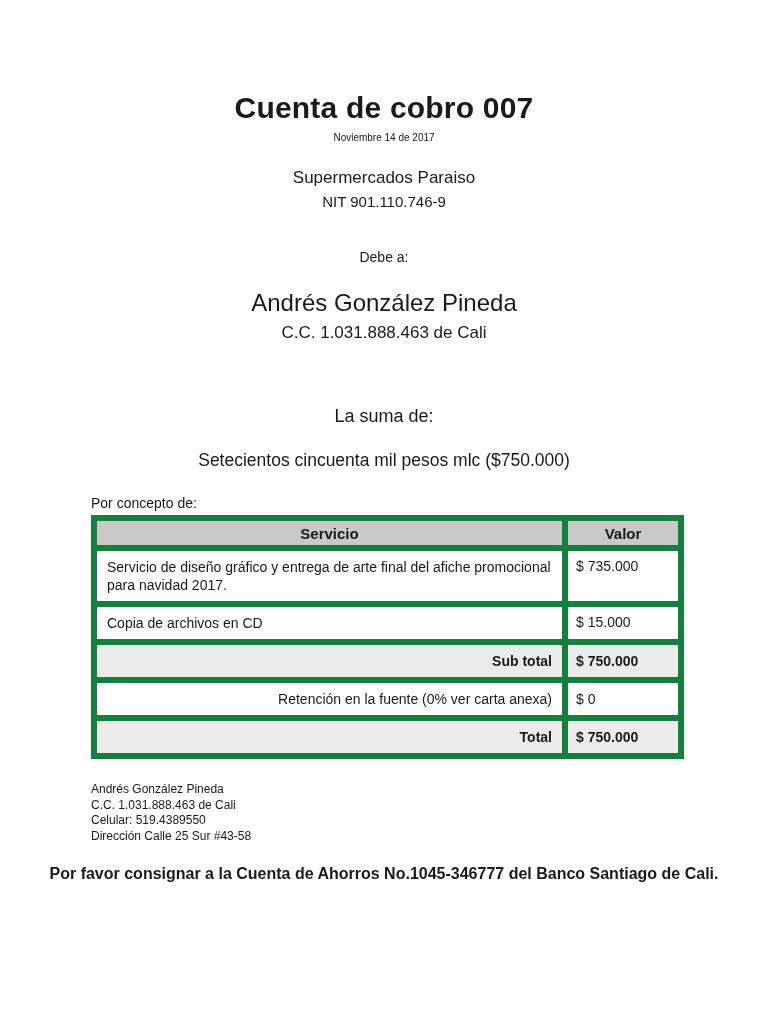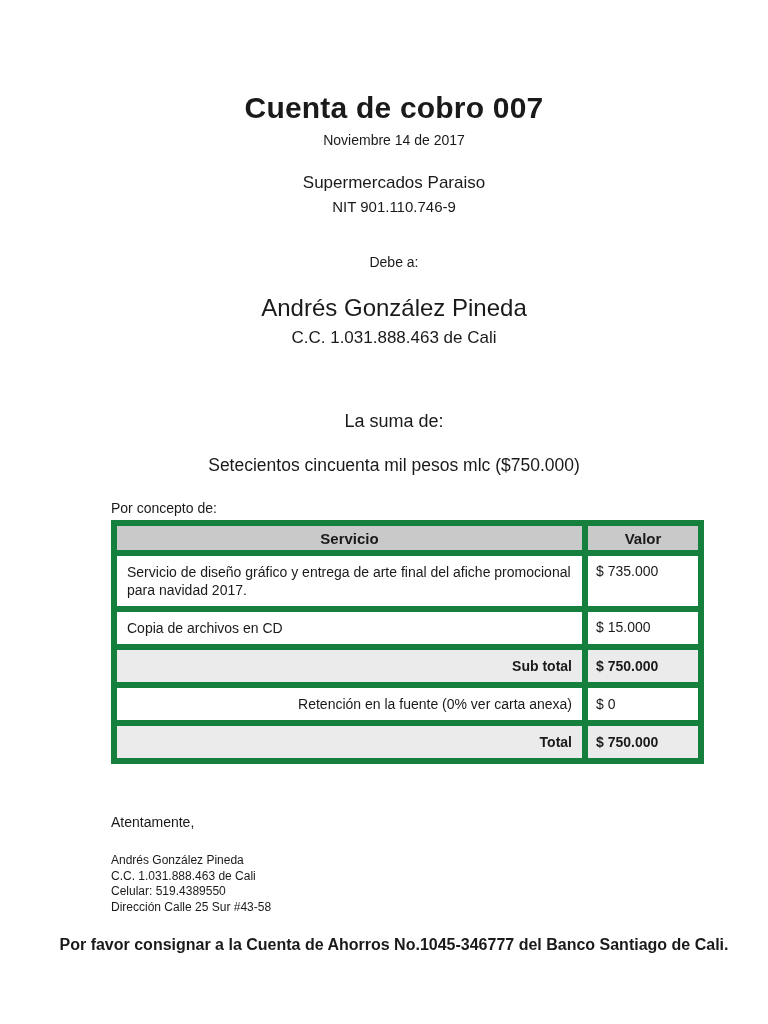--- a/index.html
+++ b/index.html
@@ -13,32 +13,31 @@
     font-family: "Liberation Sans", sans-serif;
     color: #1a1a1a;
     overflow: hidden;
   }
   .page {
     position: relative;
     width: 768px;
     height: 1024px;
     box-sizing: border-box;
     padding-top: 90px;
-    padding-left: 20px;
   }
   .center { text-align: center; }
 
   .doc-title {
     font-size: 30px;
     font-weight: bold;
     line-height: 35px;
     letter-spacing: 0.2px;
   }
   .doc-date {
-    font-size: 14px;
+    font-size: 10px;
     margin-top: 7px;
   }
   .client-name {
     font-size: 17px;
     margin-top: 25px;
   }
   .client-nit {
     font-size: 15px;
     margin-top: 5px;
   }
@@ -182,21 +181,20 @@
         <td class="svc">Retención en la fuente (0% ver carta anexa)</td>
         <td class="val">$ 0</td>
       </tr>
       <tr class="row-total">
         <td class="svc">Total</td>
         <td class="val">$ 750.000</td>
       </tr>
     </tbody>
   </table>
 
-  <div class="closing">Atentamente,</div>
 
   <div class="signature">
     <div>Andrés González Pineda</div>
     <div>C.C. 1.031.888.463 de Cali</div>
     <div>Celular: 519.4389550</div>
     <div>Dirección Calle 25 Sur #43-58</div>
   </div>
 
   <div class="payment-note">Por favor consignar a la Cuenta de Ahorros No.1045-346777 del Banco Santiago de Cali.</div>
 

